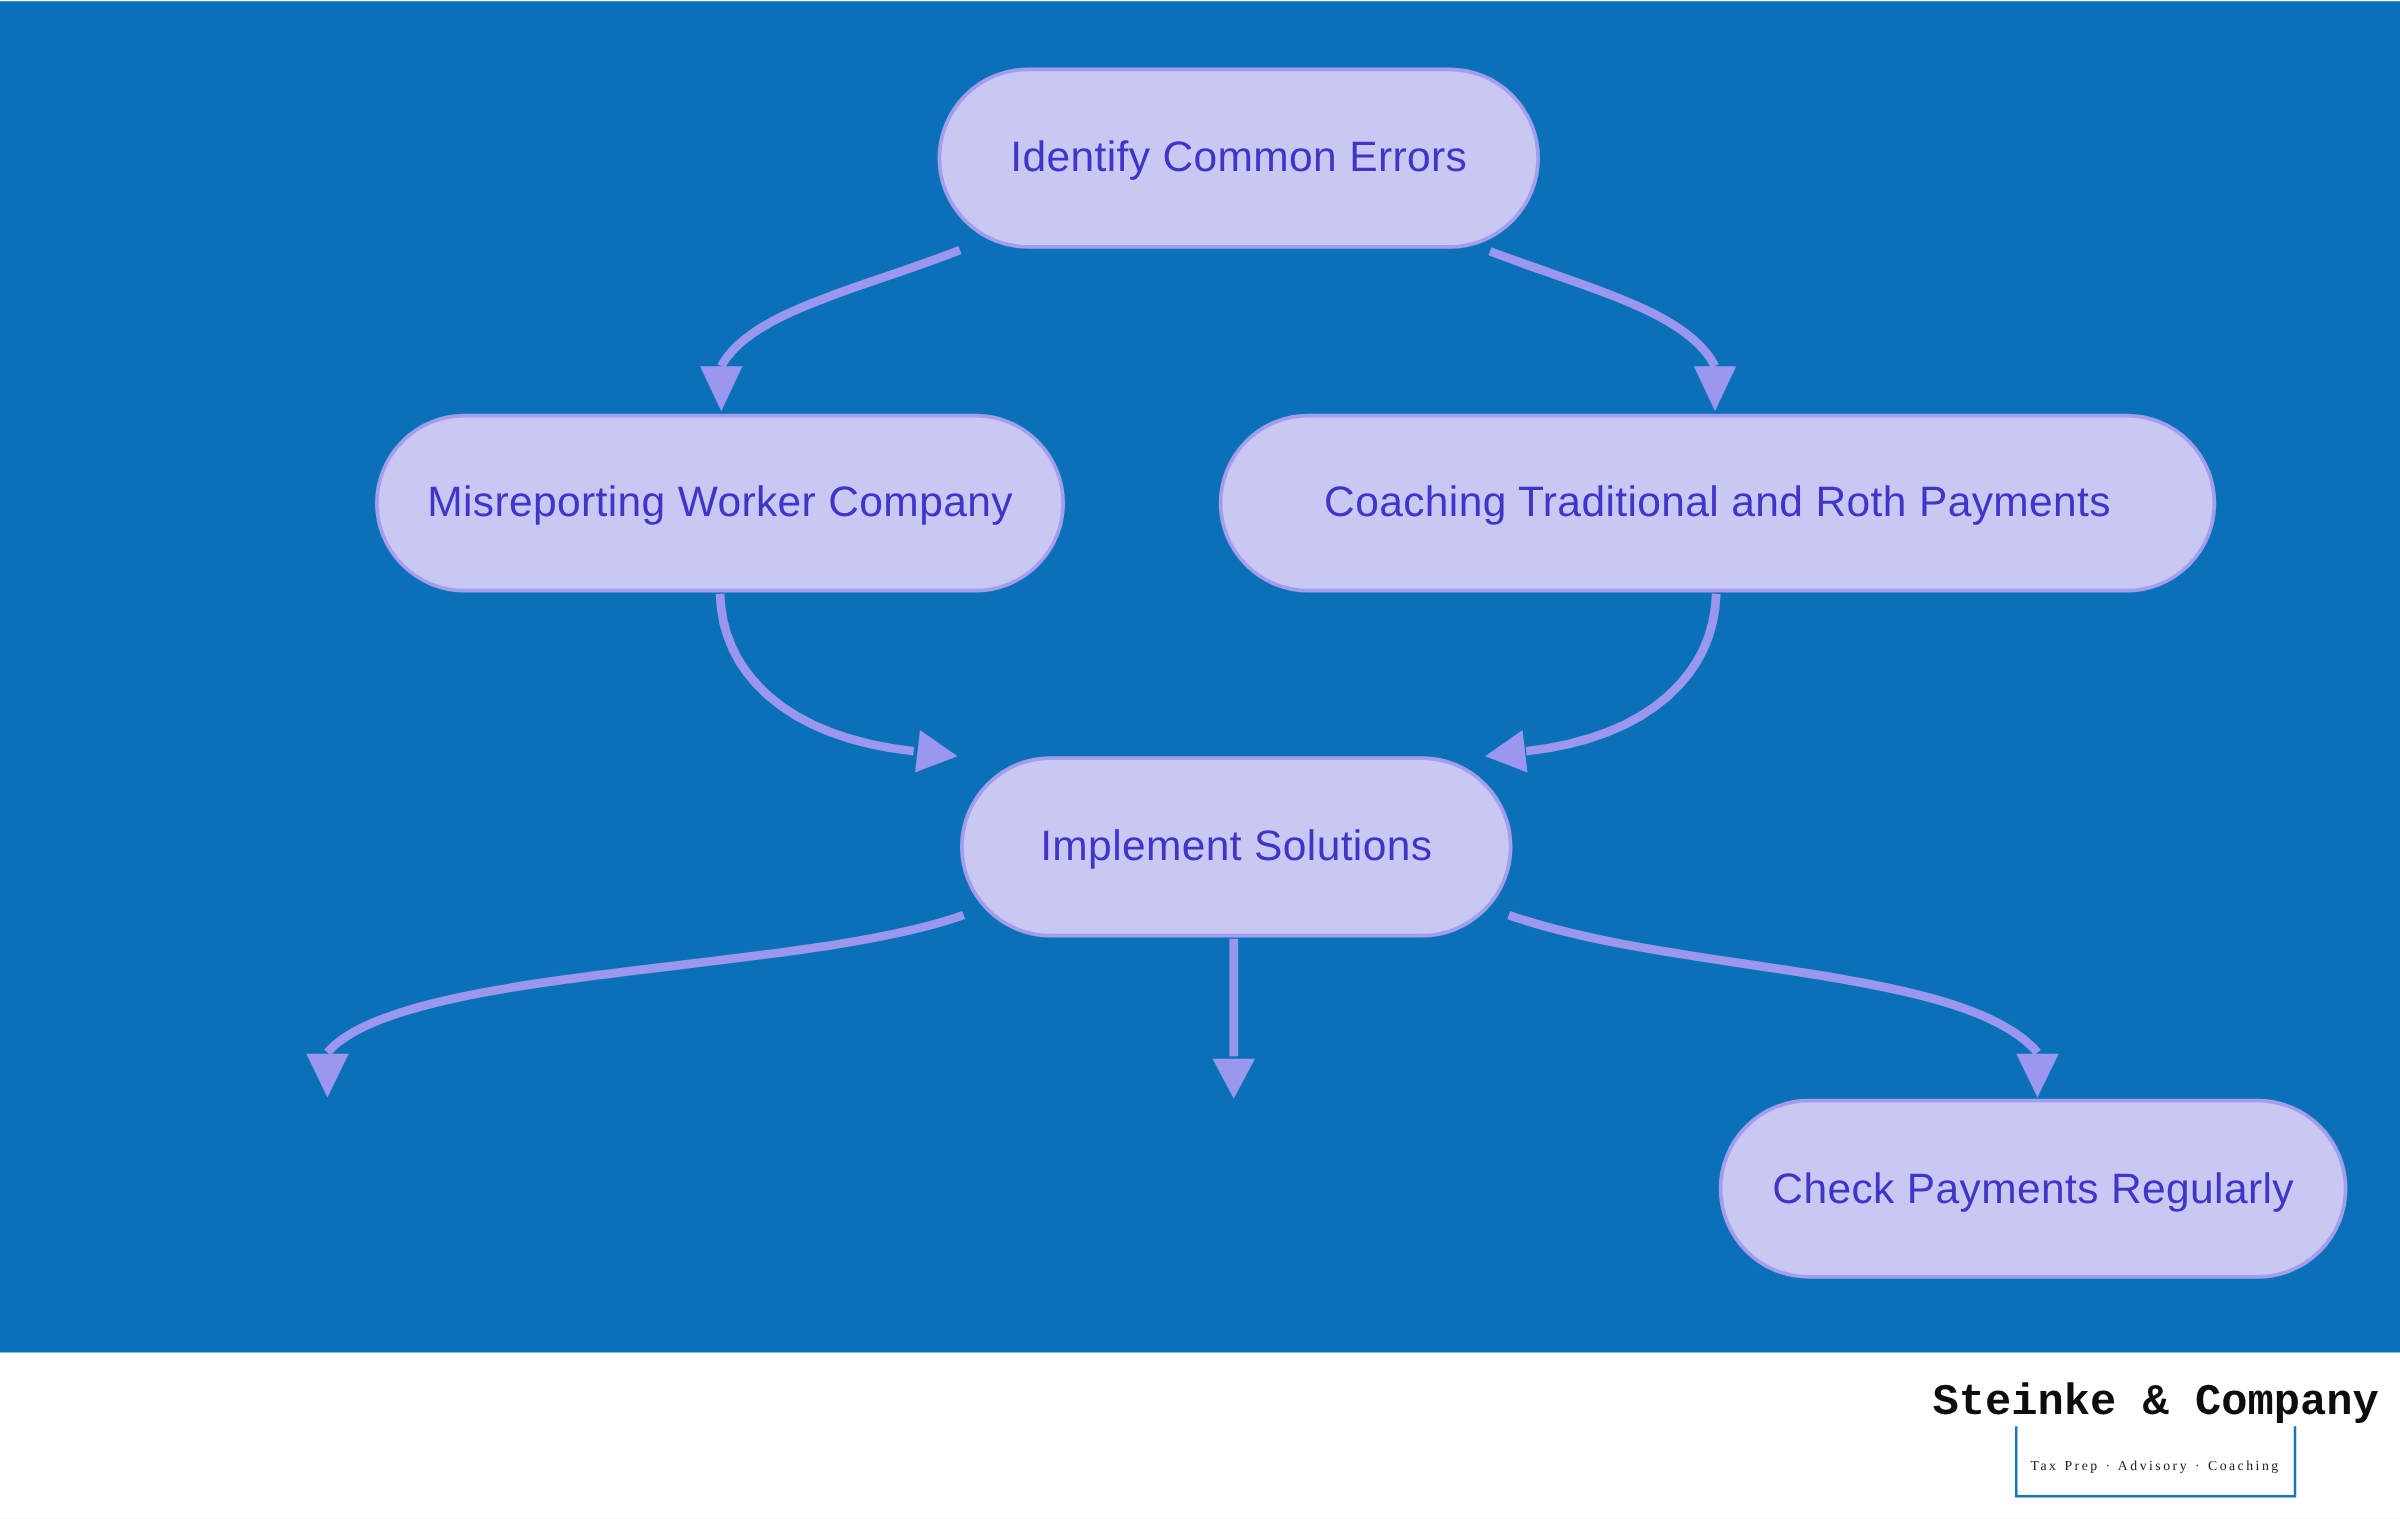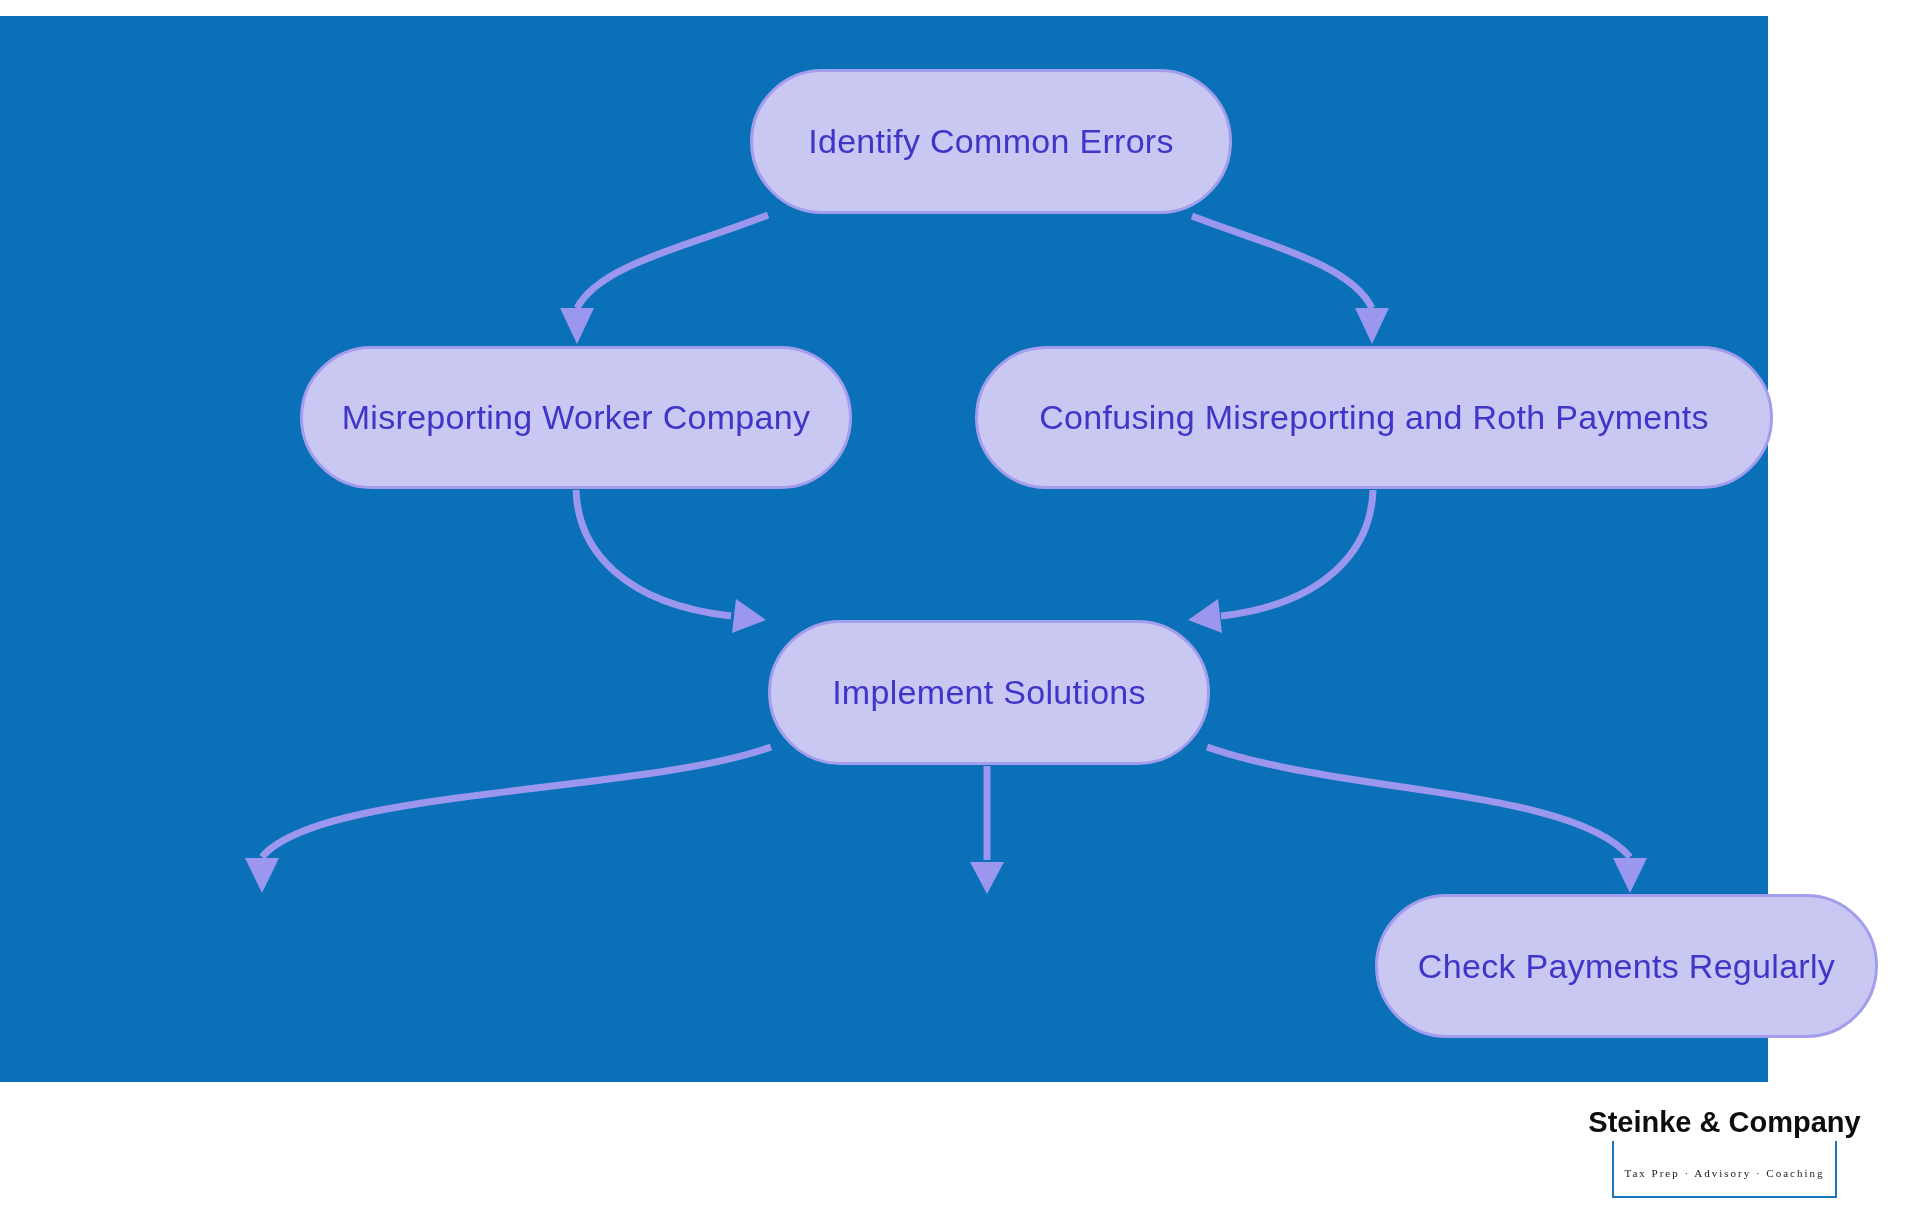--- a/index.html
+++ b/index.html
@@ -2,21 +2,21 @@
 <html style="--background_blue: #0a70b8; --node_fill: #c9c8f3; --node_border: #a39ded; --node_text: #4134c8; --arrow: #9c97ee; --footer_white: #ffffff; --logo_frame_blue: #1b76bb; --logo_text_black: #0d0d0d;"><head>
 <meta charset="utf-8">
 <style>
   html,body{margin:0;padding:0;background:#e8e8e8;}
   .canvas{
     position:relative;width:1920px;height:1215px;overflow:hidden;
     background:var(--footer_white,#fff);
     font-family:"Liberation Sans",sans-serif;
   }
   .diagram{
-    position:absolute;left:0;top:16px;width:1768px;height:1082px;
+    position:absolute;left:0;top:1px;width:1920px;height:1082px;
     background:var(--background_blue,#0a70b8);
   }
   .edges{position:absolute;left:0;top:0;width:1920px;height:1082px;}
   .edges path{stroke:var(--arrow,#9c97ee);stroke-width:7;fill:none;}
   .edges polygon{fill:var(--arrow,#9c97ee);}
   .node{
     position:absolute;
     background:var(--node_fill,#c9c8f3);
     border:3px solid var(--node_border,#a39ded);
     border-radius:90px;
@@ -36,22 +36,22 @@
     position:absolute;left:0;top:1082px;width:1920px;height:133px;
     background:var(--footer_white,#ffffff);
   }
   .logo-frame{
     position:absolute;left:1612px;top:1115px;width:225px;height:83px;
     border:2px solid var(--logo_frame_blue,#1b76bb);
     box-sizing:border-box;
   }
   .logo-name{
     position:absolute;left:50%;top:-14px;transform:translateX(-50%);
-    font-family:Liberation Sans, sans-serif;font-weight:bold;
-    font-size:29px;line-height:38px;color:var(--logo_text_black,#0d0d0d);
+    font-family:Liberation Mono, monospace;font-weight:bold;
+    font-size:35px;line-height:38px;color:var(--logo_text_black,#0d0d0d);
     background:var(--footer_white,#ffffff);
     padding:0 7px;white-space:nowrap;
   }
   .logo-tagline{
     position:absolute;left:50%;top:50px;transform:translateX(-50%);
     font-family:"Liberation Serif",serif;
     font-size:11px;letter-spacing:2px;color:#1a1a1a;white-space:nowrap;
   }
 </style>
 </head>
@@ -87,21 +87,21 @@
         <polygon points="970,846 1004,846 987,878"></polygon>
       </g>
       <g>
         <path d="M 1207 731 C 1340 778 1572 772 1630 841"></path>
         <polygon points="1613,842 1647,842 1630,877"></polygon>
       </g>
     </svg>
 
     <div class="node node-identify">Identify Common Errors</div>
     <div class="node node-misreport">Misreporting Worker Company</div>
-    <div class="node node-confusing">Confusing Misreporting and Roth Payments</div>
+    <div class="node node-confusing">Coaching Traditional and Roth Payments</div>
     <div class="node node-implement">Implement Solutions</div>
     <div class="node node-check">Check Payments Regularly</div>
   </div>
 
   <div class="footer"></div>
 
   <div class="logo-frame">
     <div class="logo-name">Steinke &amp; Company</div>
     <div class="logo-tagline">Tax Prep · Advisory · Coaching</div>
   </div>

